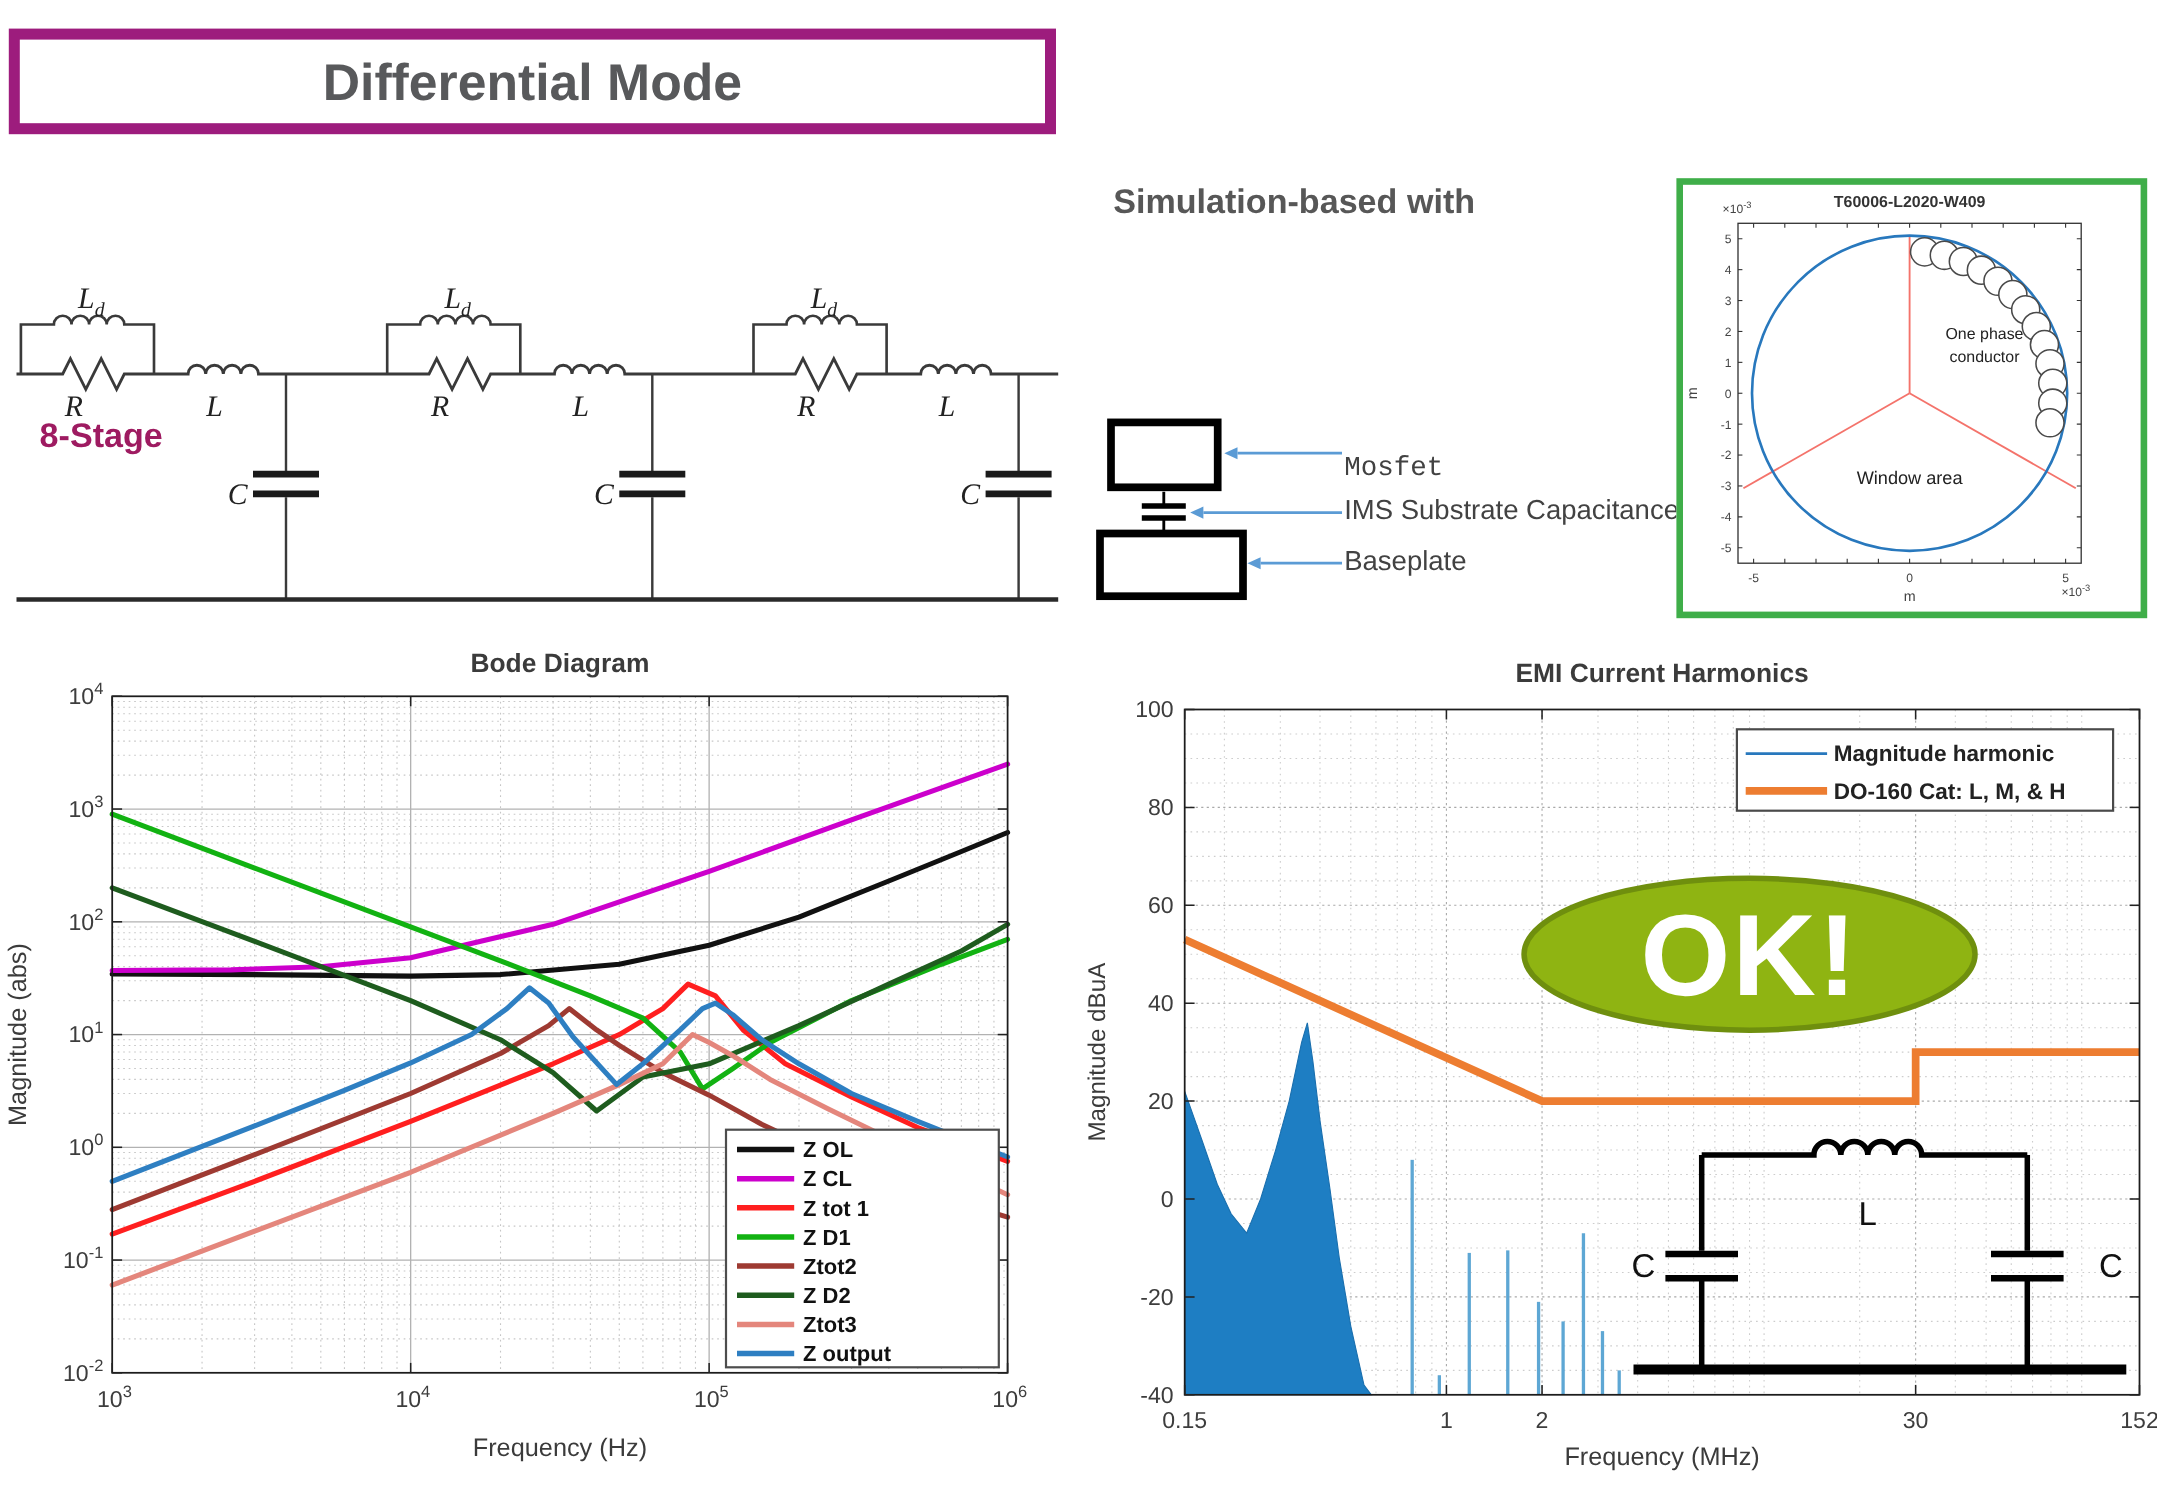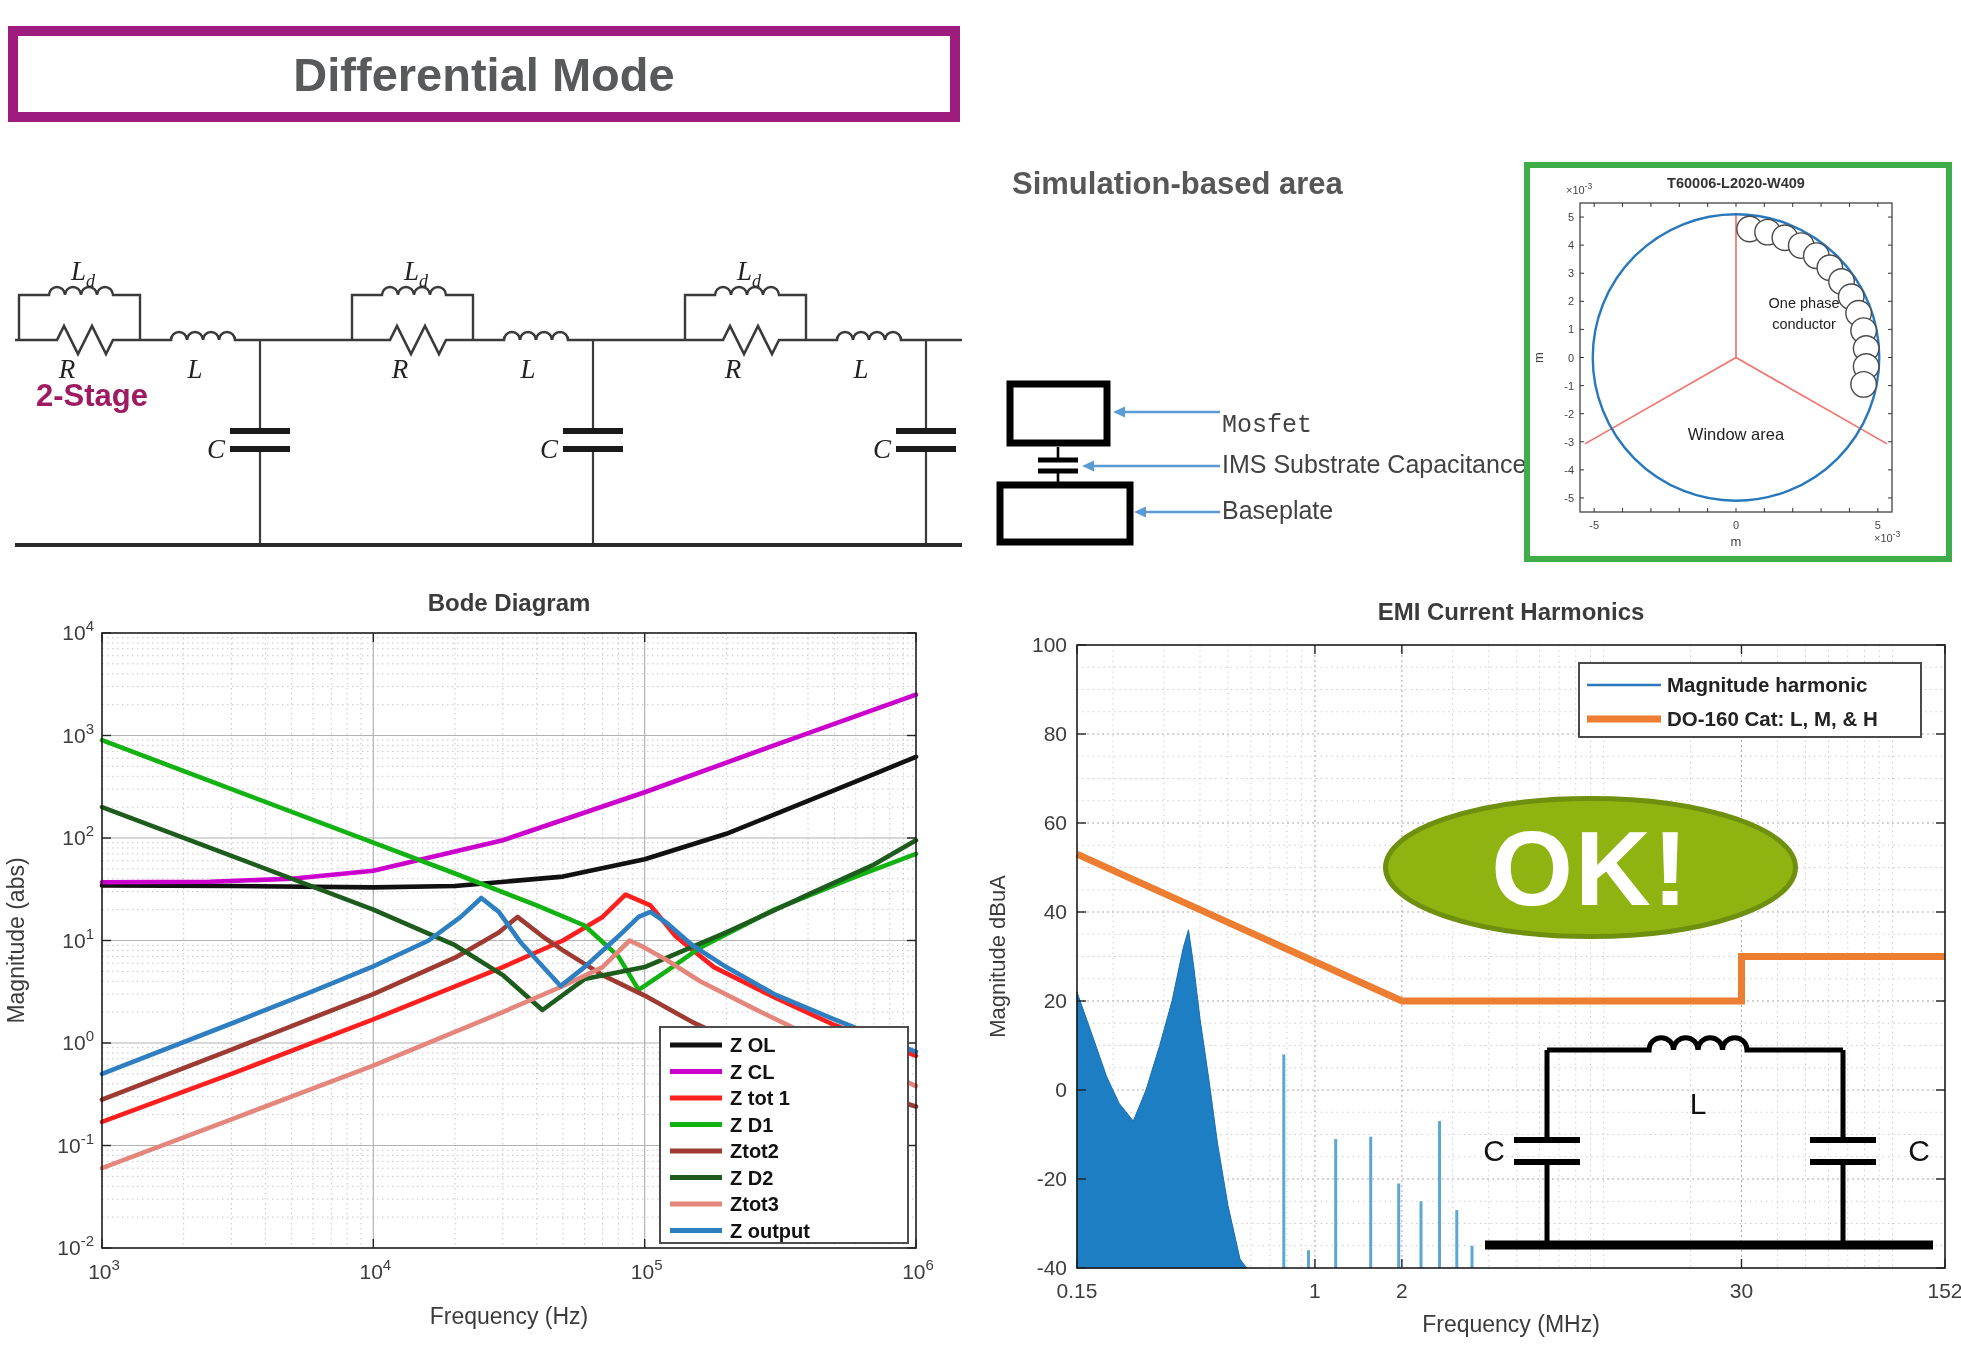--- a/index.html
+++ b/index.html
@@ -52,21 +52,21 @@
       <path d="M926,140 V229 M926,252 V345" stroke="#3a3a3a" stroke-width="2.2"></path>
       <path d="M896,231 H956 M896,249 H956" stroke="#1a1a1a" stroke-width="6"></path>
       <text x="737" y="80" font-size="27" fill="#222" class="serif-lbl">L<tspan dy="7" font-size="18">d</tspan></text>
       <text x="733" y="178" font-size="27" fill="#222" class="serif-lbl" text-anchor="middle">R</text>
       <text x="861" y="178" font-size="27" fill="#222" class="serif-lbl" text-anchor="middle">L</text>
       <text x="882" y="258" font-size="27" fill="#222" class="serif-lbl" text-anchor="middle">C</text>
       <path d="M15,140 H57 L64,126 L78,154 L92,126 L106,154 L113,140 H171 a8,8 0 0 1 16,0 a8,8 0 0 1 16,0 a8,8 0 0 1 16,0 a8,8 0 0 1 16,0 H390 L397,126 L411,154 L425,126 L439,154 L446,140 H504 a8,8 0 0 1 16,0 a8,8 0 0 1 16,0 a8,8 0 0 1 16,0 a8,8 0 0 1 16,0 H723 L730,126 L744,154 L758,126 L772,154 L779,140 H837 a8,8 0 0 1 16,0 a8,8 0 0 1 16,0 a8,8 0 0 1 16,0 a8,8 0 0 1 16,0 H962" fill="none" stroke="#3a3a3a" stroke-width="2.6"></path>
       <path d="M15,345 H962" stroke="#2a2a2a" stroke-width="4"></path>
     </svg>
 
-  <div class="stage-label">2-Stage</div>
+  <div class="stage-label">8-Stage</div>
 
   <svg id="bode-svg" class="abs-svg" width="975" height="779" viewBox="0 0 975 779">
       <g>
         <line x1="183.67947215682693" x2="183.67947215682693" y1="53" y2="668" stroke="#c6c6c6" stroke-width="1" stroke-dasharray="1.5 3.5"></line>
         <line x1="231.45890044726846" x2="231.45890044726846" y1="53" y2="668" stroke="#c6c6c6" stroke-width="1" stroke-dasharray="1.5 3.5"></line>
         <line x1="265.35894431365386" x2="265.35894431365386" y1="53" y2="668" stroke="#c6c6c6" stroke-width="1" stroke-dasharray="1.5 3.5"></line>
         <line x1="291.65386117650644" x2="291.65386117650644" y1="53" y2="668" stroke="#c6c6c6" stroke-width="1" stroke-dasharray="1.5 3.5"></line>
         <line x1="313.13837260409537" x2="313.13837260409537" y1="53" y2="668" stroke="#c6c6c6" stroke-width="1" stroke-dasharray="1.5 3.5"></line>
         <line x1="331.30326819053505" x2="331.30326819053505" y1="53" y2="668" stroke="#c6c6c6" stroke-width="1" stroke-dasharray="1.5 3.5"></line>
         <line x1="347.0384164704807" x2="347.0384164704807" y1="53" y2="668" stroke="#c6c6c6" stroke-width="1" stroke-dasharray="1.5 3.5"></line>
@@ -205,21 +205,21 @@
       <text x="730" y="578" font-size="20" font-weight="600" fill="#111">Ztot2</text>
       <line x1="670" x2="722" y1="597.5" y2="597.5" stroke="#1e5c1e" stroke-width="5"></line>
       <text x="730" y="604.5" font-size="20" font-weight="600" fill="#111">Z D2</text>
       <line x1="670" x2="722" y1="624" y2="624" stroke="#e4867c" stroke-width="5"></line>
       <text x="730" y="631" font-size="20" font-weight="600" fill="#111">Ztot3</text>
       <line x1="670" x2="722" y1="650.5" y2="650.5" stroke="#2e7fc2" stroke-width="5"></line>
       <text x="730" y="657.5" font-size="20" font-weight="600" fill="#111">Z output</text>
     </svg>
 
   <div class="sim-text">
-    <div>Simulation-based area</div>
+    <div>Simulation-based with</div>
   </div>
 
   <svg id="mosfet-svg" class="abs-svg" width="560" height="200" viewBox="0 0 560 200">
       <rect x="15" y="24" width="97" height="59" fill="#fff" stroke="#000" stroke-width="7"></rect>
       <path d="M63,87 V100 M63,111 V125" stroke="#000" stroke-width="2.6"></path>
       <path d="M43,100 H83 M43,111 H83" stroke="#000" stroke-width="5"></path>
       <rect x="5" y="125" width="130" height="57" fill="#fff" stroke="#000" stroke-width="7"></rect>
       <line x1="225" x2="130" y1="52" y2="52" stroke="#5b9bd5" stroke-width="2.5"></line>
       <polygon points="118,52 130,46.5 130,57.5" fill="#5b9bd5"></polygon>
       <line x1="225" x2="99" y1="106" y2="106" stroke="#5b9bd5" stroke-width="2.5"></line>

